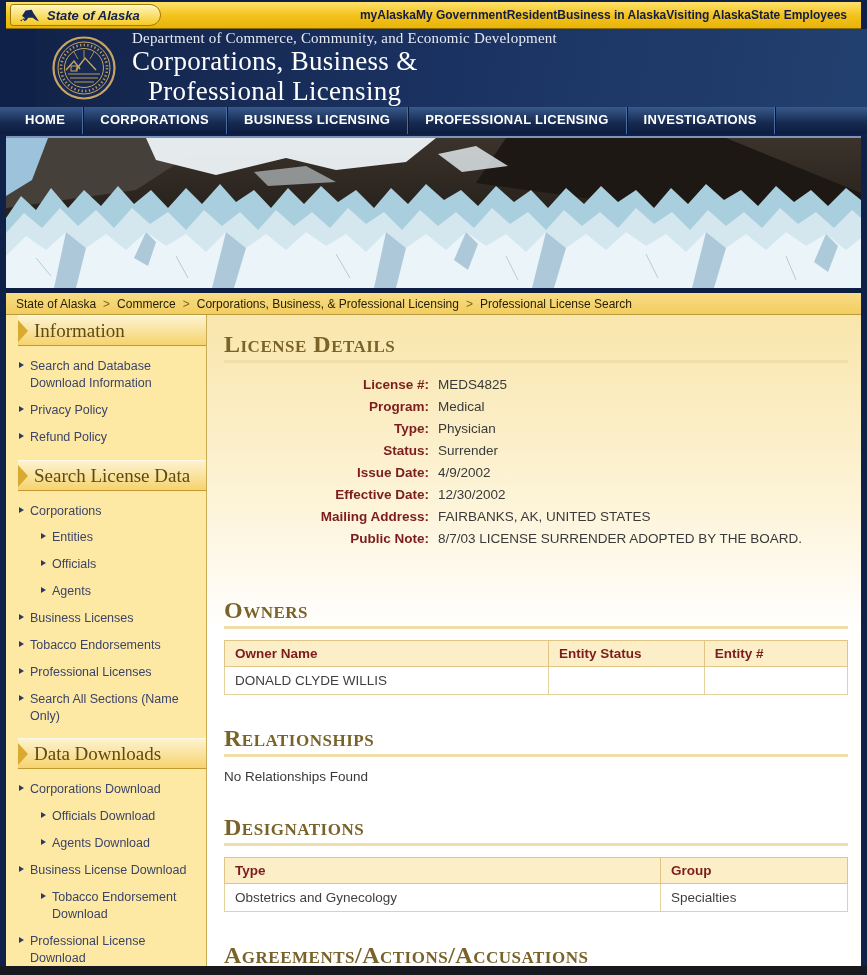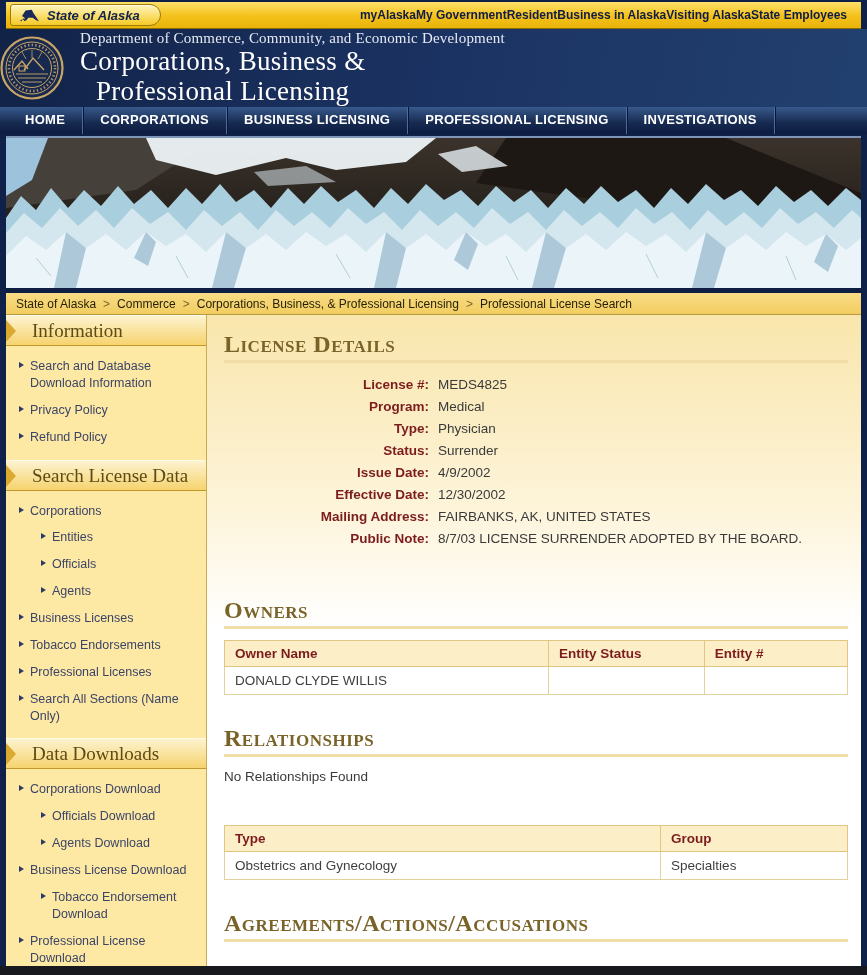--- a/index.html
+++ b/index.html
@@ -26,21 +26,21 @@
   .brand-btn span.lbl {
     font-size:13px; font-weight:bold; font-style:italic; color:#12224e; white-space:nowrap;
   }
   .toplinks { margin-left:auto; display:flex; padding-right:14px; }
   .toplinks a {
     font-size:12px; font-weight:bold; color:#101c45; text-decoration:none; white-space:nowrap; cursor:pointer;
   }
   
   .hdr {
     height:78px; background:linear-gradient(100deg,#122348 0%,#1a3160 45%,#22406f 100%);
-    display:flex; align-items:center; 
+    display:flex; align-items:center; padding-left:16px;margin-left:36px;
   }
   .seal { width:64px; height:64px; flex:0 0 64px; margin-right:16px; }
   .hdr-titles { color:#fff; font-family:"Liberation Serif", serif; }
   .hdr-dept { font-size:15px; color:#e6e9f2; letter-spacing:.2px; }
   .hdr-t1 { font-size:27px; line-height:1.08; letter-spacing:.3px; }
   .hdr-t2 { font-size:27px; line-height:1.08; padding-left:16px; letter-spacing:.3px; }
   
   .nav {
     height:27px; background:linear-gradient(#38598c,#16294f 60%,#0d1c41);
     display:flex; align-items:stretch; padding-left:8px;
@@ -71,21 +71,21 @@
   
   .sidebar {
     width:201px; flex:0 0 201px; background:#fde9a4; border-right:1px solid #c9ab56;
     overflow:hidden;
   }
   .sb-hdr {
     position:relative; height:31px; line-height:30px;
     background:linear-gradient(#fdf3d0,#f6d36e);
     border-top:1px solid #fff9e8; border-bottom:1px solid #c49a2e;
     font-family:"Liberation Serif", serif; font-size:19px; color:#5d4a15;
-    padding-left:26px; cursor:default;
+    padding-left:16px; cursor:default;margin-left:12px;
   }
   .sb-notch {
     position:absolute; left:0; top:4px; width:0; height:0;
     border-top:11px solid transparent; border-bottom:11px solid transparent;
     border-left:10px solid #daa92f;
   }
   .sb-list { list-style:none; padding:7px 6px 9px 6px; }
   .sb-list li {
     position:relative; padding:5px 4px 5px 18px; font-size:12.5px; color:#3c4468;
     line-height:1.35; cursor:pointer;
@@ -332,20 +332,21 @@
           <td></td>
         </tr>
           </tbody>
       </table>
 
       <div class="spacer-md"></div>
       <h2 class="sect-hd">Relationships</h2>
       <p class="empty-note">No Relationships Found</p>
 
       <div class="spacer-md"></div>
+      <h2 class="sect-hd">Designations</h2>
       <table class="dt">
         <colgroup>
             <col style="width:70%">
             <col style="width:30%">
           </colgroup>
         <thead>
             <tr>
           <th>Type</th>
           <th>Group</th>
         </tr>

